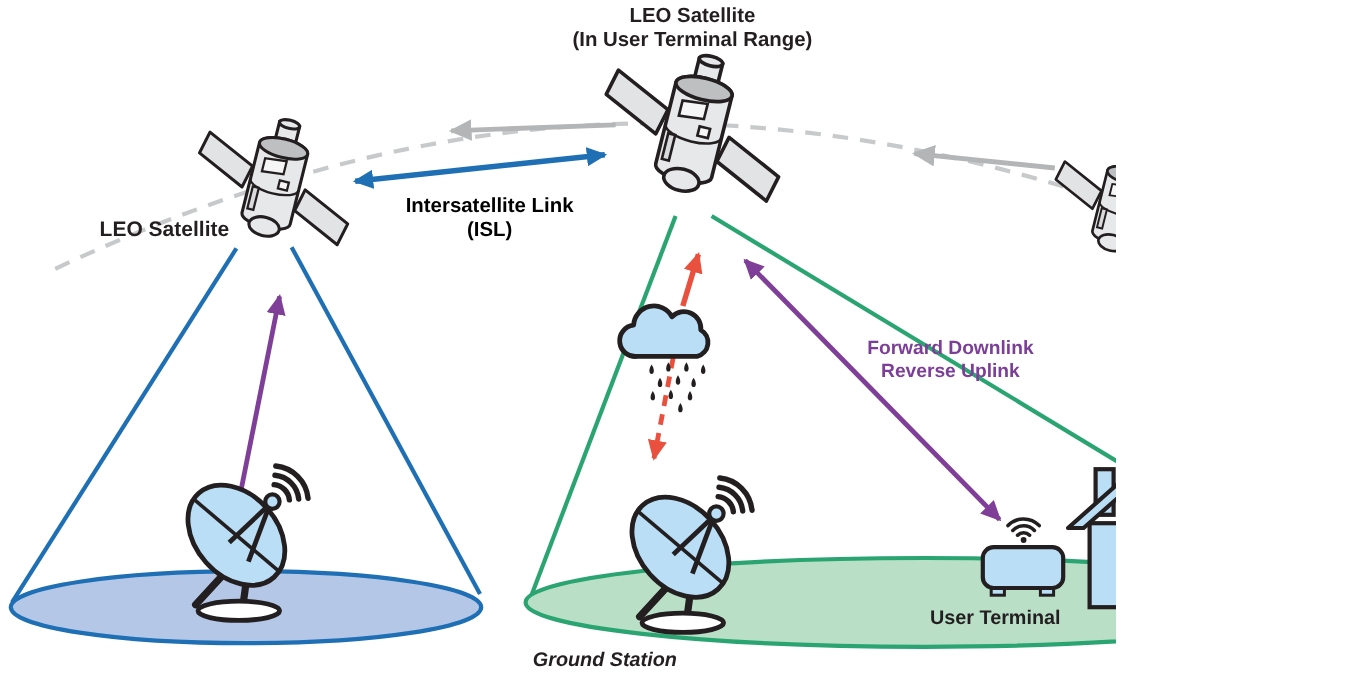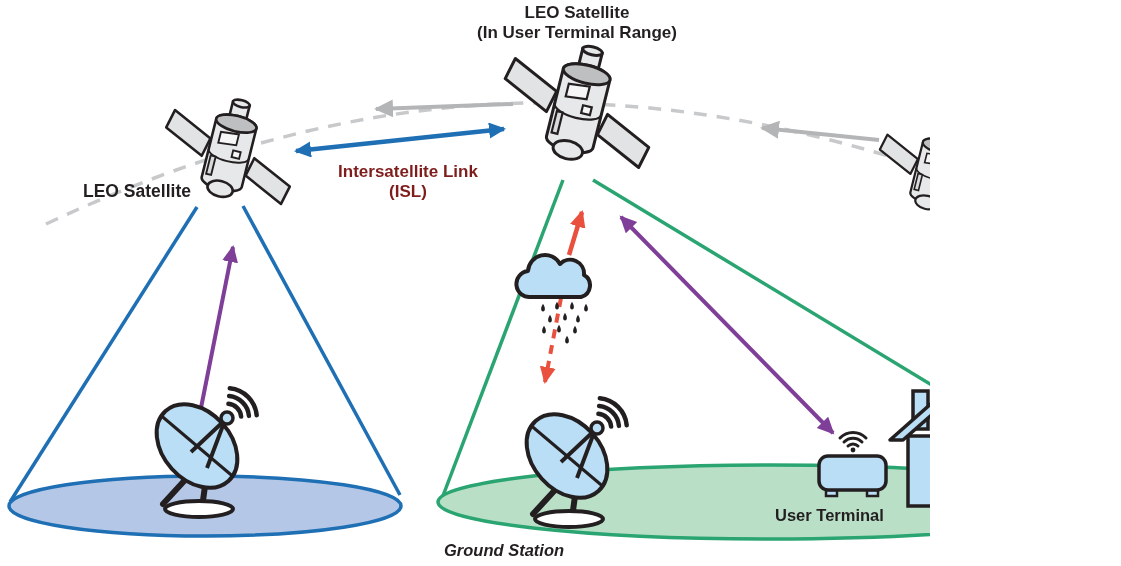--- a/index.html
+++ b/index.html
@@ -1,21 +1,21 @@
 <!DOCTYPE html>
 <html><head>
 <meta charset="utf-8">
 <style>
   html,body{margin:0;padding:0;background:#fff;}
   .stage{position:relative;width:930px;height:566px;background:#ffffff;overflow:hidden;
          font-family:"Liberation Sans",sans-serif;}
   .stage svg{position:absolute;left:0;top:0;}
   .lbl{position:absolute;font-weight:700;color:#231f20;white-space:pre-line;line-height:1.18;}
   .center{text-align:center;}
-  .blue{color:#7f1d1d;}
+  .blue{color:#000000;}
   .purple{color:#7c3e98;}
 </style>
 </head>
 <body>
 
 <div class="stage">
 
 <svg width="1121" height="566" viewBox="0 0 1121 566">
   <defs>
     <marker id="mBlue" markerUnits="userSpaceOnUse" markerWidth="22" markerHeight="18" refX="15" refY="8" orient="auto-start-reverse">
@@ -141,18 +141,20 @@
 <div class="lbl center" style="left:437px;top:3px;width:280px;font-size:17px;">LEO Satellite
 (In User Terminal Range)</div>
 
 
 <div class="lbl" style="left:83px;top:181px;font-size:17.5px;">LEO Satellite</div>
 
 <div class="lbl center blue" style="left:327px;top:162px;width:162px;font-size:17px;">Intersatellite Link
 (ISL)</div>
 
 
+<div class="lbl center purple" style="left:706px;top:282px;width:172px;font-size:16px;">Forward Downlink
+Reverse Uplink</div>
 
 <div class="lbl" style="left:444px;top:541px;font-size:16.5px;font-style:italic;">Ground Station</div>
 
 <div class="lbl" style="left:775px;top:506px;font-size:16.5px;">User Terminal</div>
 
 </div>
 
 </body></html>

